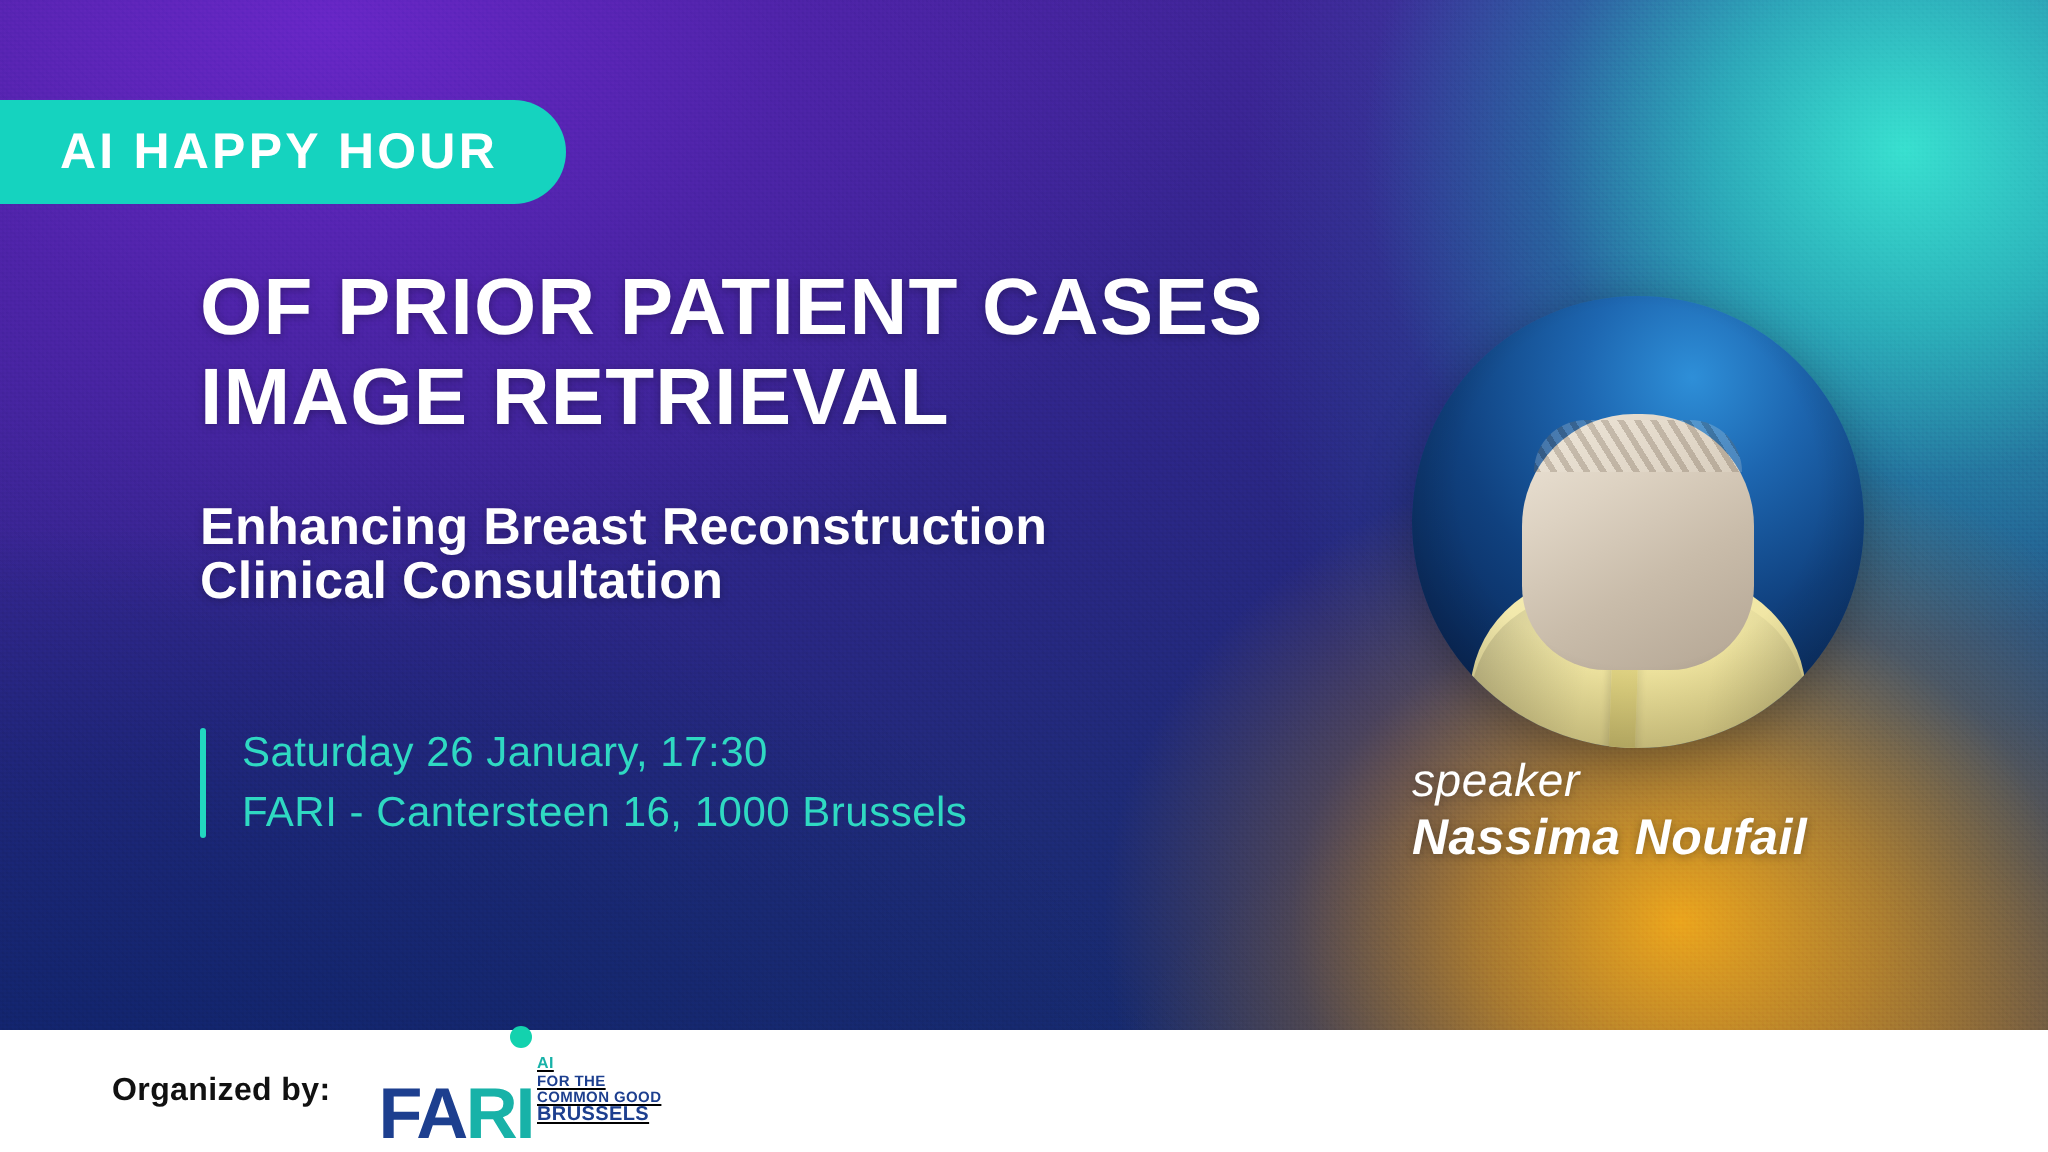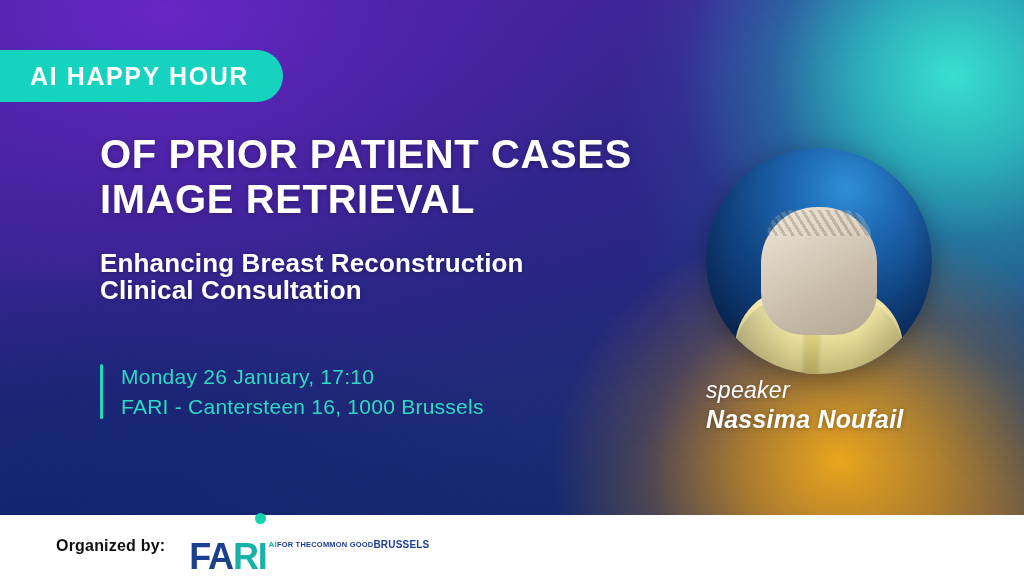--- a/index.html
+++ b/index.html
@@ -318,21 +318,21 @@
     line-height:34px;
   }
   .fari-fa { color:#1d3f8f; }
   .fari-ri { color:#18b2a8;margin-top:23px; }
   .fari-dot {
     position:absolute; right:1px; top:-4px;
     width:11px; height:11px;
     border-radius:50%;
     background:#13d2ae;
   }
-  .fari-tag { display:flex; flex-direction:row; justify-content:flex-end; line-height:8.5px; padding-bottom:1px; }
+  .fari-tag { display:flex; flex-direction:column; justify-content:flex-end; line-height:8.5px; padding-bottom:1px;text-decoration:underline; }
   .fari-tag-ai { color:#18b2a8; font-size:8px; font-weight:700; letter-spacing:.2px; }
   .fari-tag-l  { color:#1d3f8f; font-size:7.5px; font-weight:600; letter-spacing:.2px; }
   .fari-tag-b  { color:#1d3f8f; font-size:10px; font-weight:700; letter-spacing:.2px; }
 </style>
 </head>
 <body>
 
 <div id="poster">
 
   <div class="bg-layer bg-base"></div>
@@ -352,21 +352,21 @@
     <h1 class="title">
       <span class="title-line">OF PRIOR PATIENT CASES</span>
       <span class="title-line">IMAGE RETRIEVAL</span>
     </h1>
     <p class="subtitle">Enhancing Breast Reconstruction Clinical Consultation</p>
   </div>
 
   <div class="meta">
     <div class="meta-bar"></div>
     <div class="meta-lines">
-      <div class="meta-line">Monday 26 January, 17:10</div>
+      <div class="meta-line">Saturday 26 January, 17:30</div>
       <div class="meta-line">FARI - Cantersteen 16, 1000 Brussels</div>
     </div>
   </div>
 
   <div class="portrait-wrap">
     <div class="portrait-bg"></div>
     <div class="portrait-figure">
       <div class="pf-body"></div>
       <div class="pf-body-shade"></div>
       <div class="pf-placket"></div>

